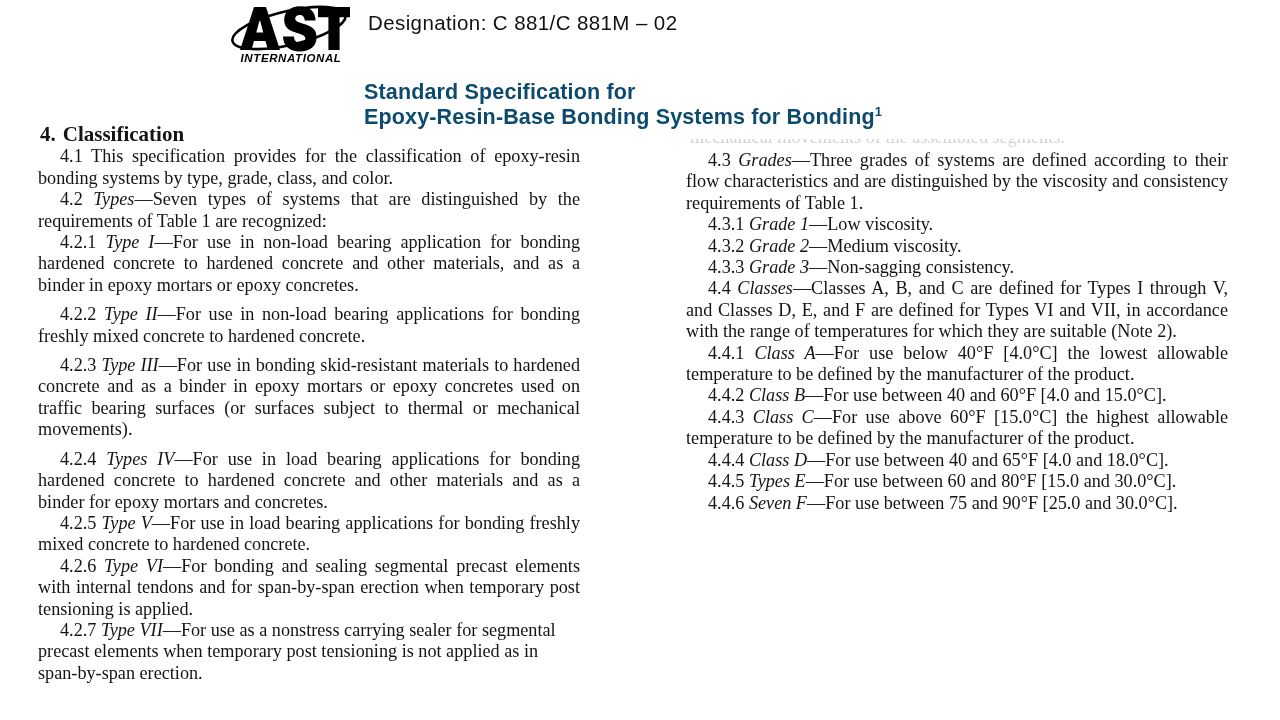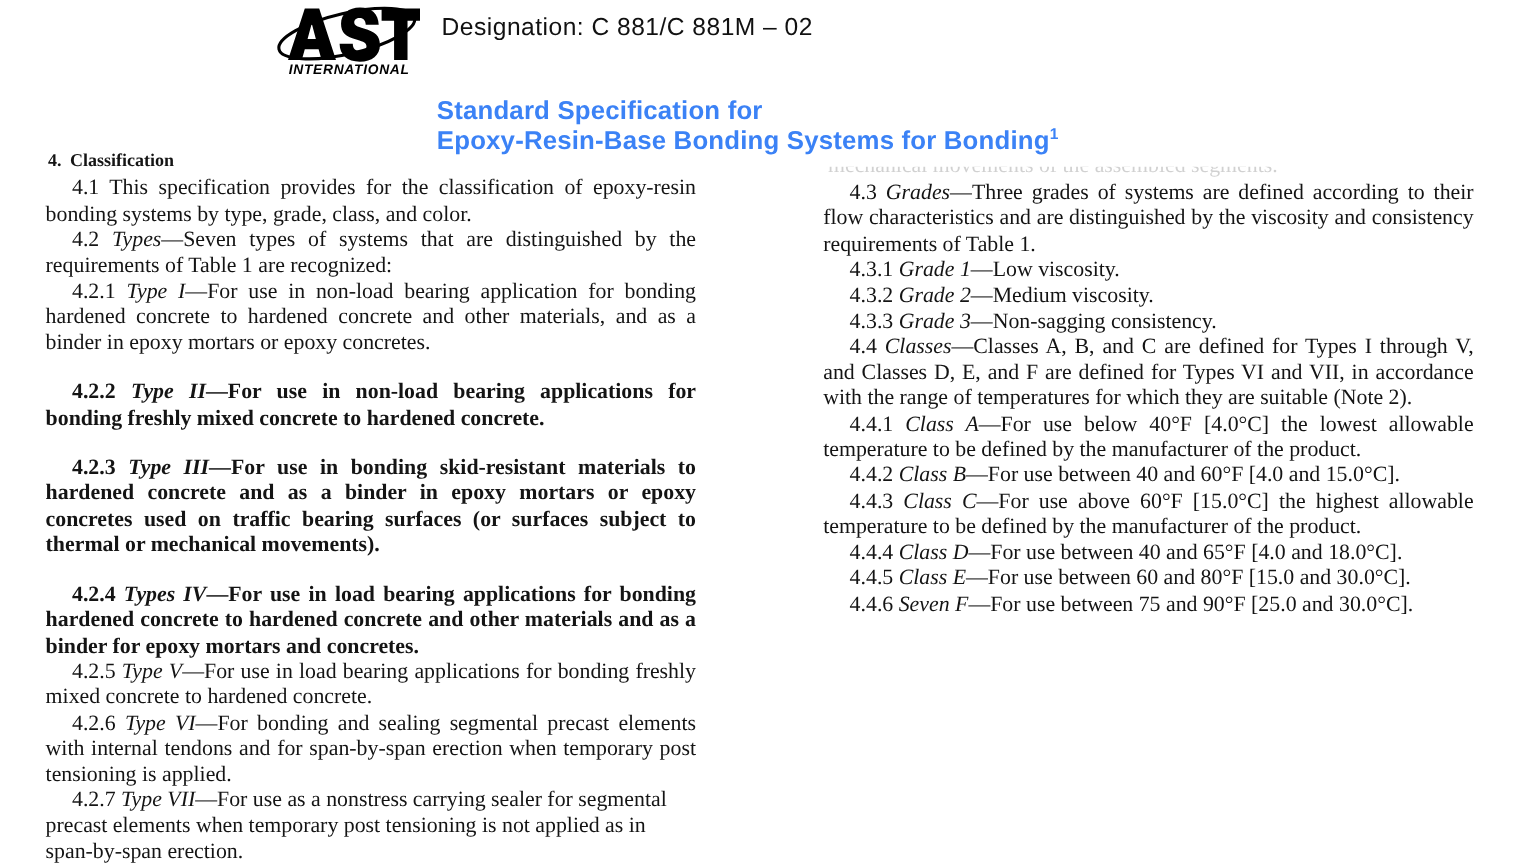--- a/index.html
+++ b/index.html
@@ -49,21 +49,21 @@
   
   #title-block {
     position: absolute;
     left: 364px;
     top: 80px;
     font-family: "Liberation Sans", "DejaVu Sans", sans-serif;
     font-weight: bold;
     font-size: 21.5px;
     line-height: 25px;
     letter-spacing: 0.15px;
-    color: #3b82f6;
+    color: #0c4a6e;
     white-space: nowrap;
   }
   #title-block .sup {
     font-size: 13px;
     vertical-align: super;
     line-height: 0;
   }
 
   
   .column {
@@ -73,38 +73,38 @@
     font-size: 18.2px;
     line-height: 21.4px;
     text-align: justify;
     text-justify: inter-word;
   }
   #col-left  { left: 38px; }
   #col-right { left: 686px; top: 150px; }
 
   .section-heading {
     font-weight: bold;
-    font-size: 15px;
+    font-size: 21px;
     line-height: 21.4px;
     margin: 0 0 1px 0;
     text-align: left;
     text-indent: 0;
     padding-left: 2px;
   }
   .section-heading .num { margin-right: 7px; }
 
   p.para {
     margin: 0;
     text-indent: 22px;
     text-align: justify;
     text-justify: inter-word;
     hyphens: none;
   }
   p.para:last-child { text-align: left; }
-  p.gap-before { margin-top: 20px; font-weight: bold; }
+  p.gap-before { margin-top: 8px; }
   p.nojust { text-align: left; }
   .it { font-style: italic; }
 
   
   #clip-artifact {
     position: absolute;
     left: 690px;
     top: 139px;
     width: 540px;
     height: 10px;
@@ -184,15 +184,15 @@
 
   <p class="para">4.3 <span class="it">Grades</span>—Three grades of systems are defined according to their flow characteristics and are distinguished by the viscosity and consistency requirements of Table 1.</p>
   <p class="para nojust">4.3.1 <span class="it">Grade 1</span>—Low viscosity.</p>
   <p class="para nojust">4.3.2 <span class="it">Grade 2</span>—Medium viscosity.</p>
   <p class="para nojust">4.3.3 <span class="it">Grade 3</span>—Non-sagging consistency.</p>
   <p class="para">4.4 <span class="it">Classes</span>—Classes A, B, and C are defined for Types I through V, and Classes D, E, and F are defined for Types VI and VII, in accordance with the range of temperatures for which they are suitable (Note 2).</p>
   <p class="para">4.4.1 <span class="it">Class A</span>—For use below 40°F [4.0°C] the lowest allowable temperature to be defined by the manufacturer of the product.</p>
   <p class="para">4.4.2 <span class="it">Class B</span>—For use between 40 and 60°F [4.0 and 15.0°C].</p>
   <p class="para">4.4.3 <span class="it">Class C</span>—For use above 60°F [15.0°C] the highest allowable temperature to be defined by the manufacturer of the product.</p>
   <p class="para">4.4.4 <span class="it">Class D</span>—For use between 40 and 65°F [4.0 and 18.0°C].</p>
-  <p class="para">4.4.5 <span class="it">Class E</span>—For use between 60 and 80°F [15.0 and 30.0°C].</p>
+  <p class="para">4.4.5 <span class="it">Types E</span>—For use between 60 and 80°F [15.0 and 30.0°C].</p>
   <p class="para">4.4.6 <span class="it">Seven F</span>—For use between 75 and 90°F [25.0 and 30.0°C].</p>
 </div>
 
 </body></html>

